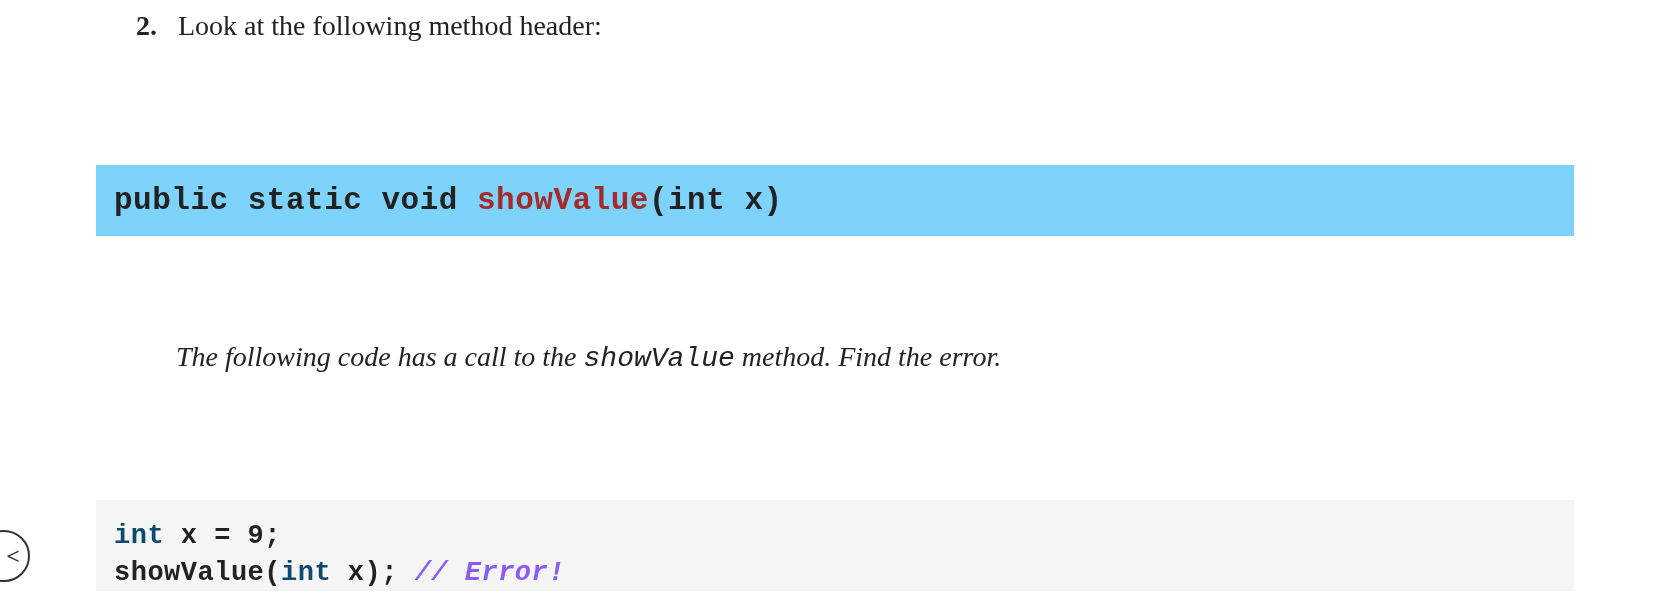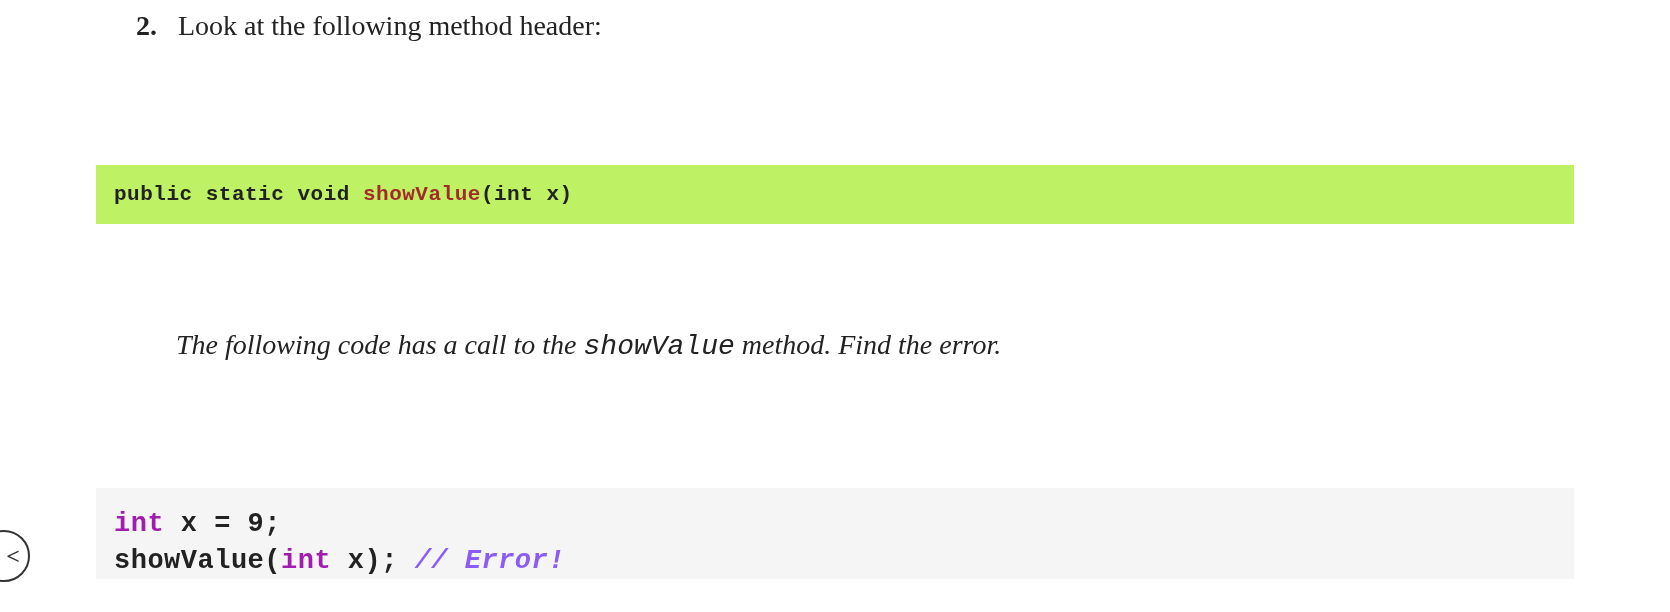--- a/index.html
+++ b/index.html
@@ -26,24 +26,24 @@
       line-height: 1.4;
     }
     .question-number {
       font-weight: bold;
       display: inline;
     }
     .question-text {
       display: inline;
     }
     .code-block {
-      background: #bef264;
+      background: #7dd3fc;
       padding: 18px 18px;
       font-family: 'Courier New', Courier, monospace;
-      font-size: 21px;
+      font-size: 31px;
       font-weight: bold;
       letter-spacing: 0.5px;
       white-space: pre;
       color: #222;
       margin-bottom: 100px;
     }
     .code-block-2 {
       background: #f5f5f5;
       padding: 18px 18px 0 18px;
       font-family: 'Courier New', Courier, monospace;
@@ -51,21 +51,21 @@
       font-weight: bold;
       letter-spacing: 0.5px;
       white-space: pre;
       color: #222;
       line-height: 1.35;
     }
     .kw-red {
       color: #a52a2a;
     }
     .kw-teal {
-      color: #a21caf;
+      color: #0c4a6e;
     }
     .kw-comment {
       color: #8b5cf6;
       font-style: italic;
     }
     .body-paragraph {
       margin-left: 80px;
       margin-bottom: 120px;
       line-height: 1.5;
       font-style: italic;

